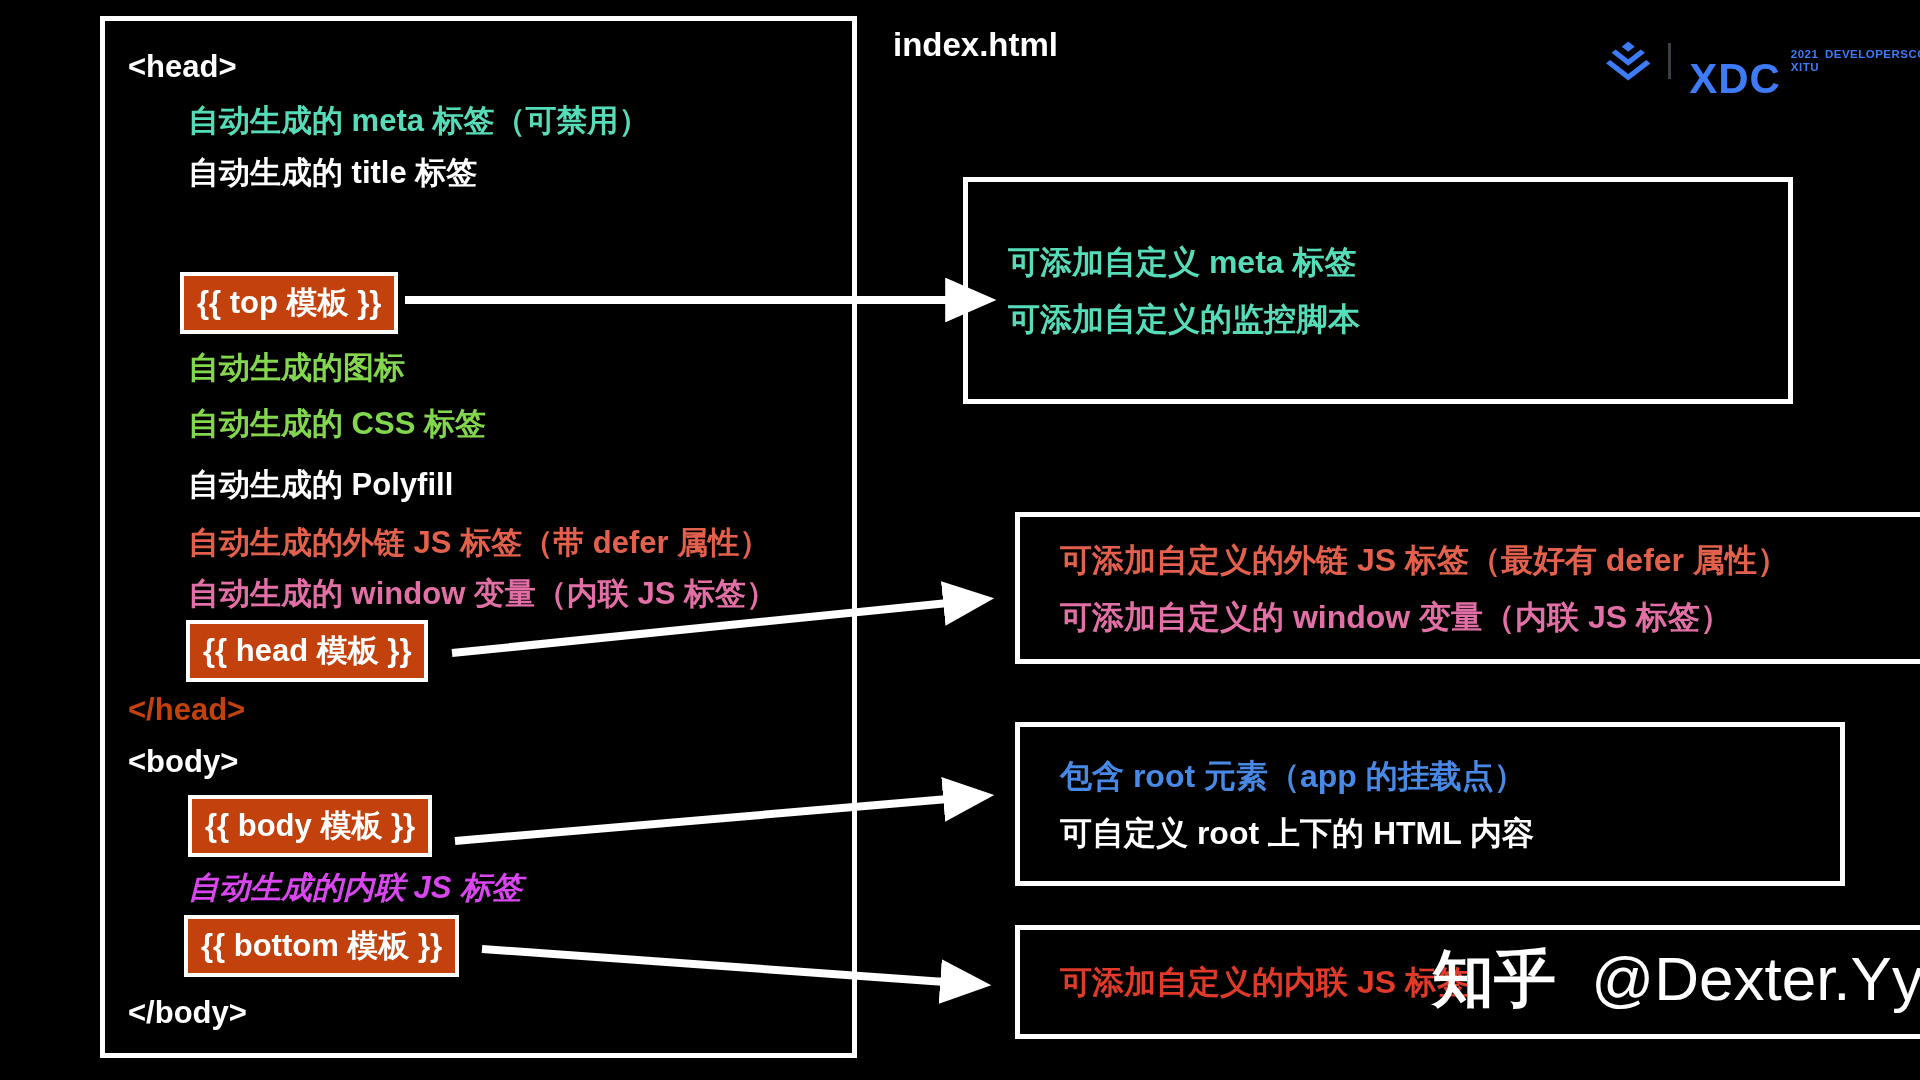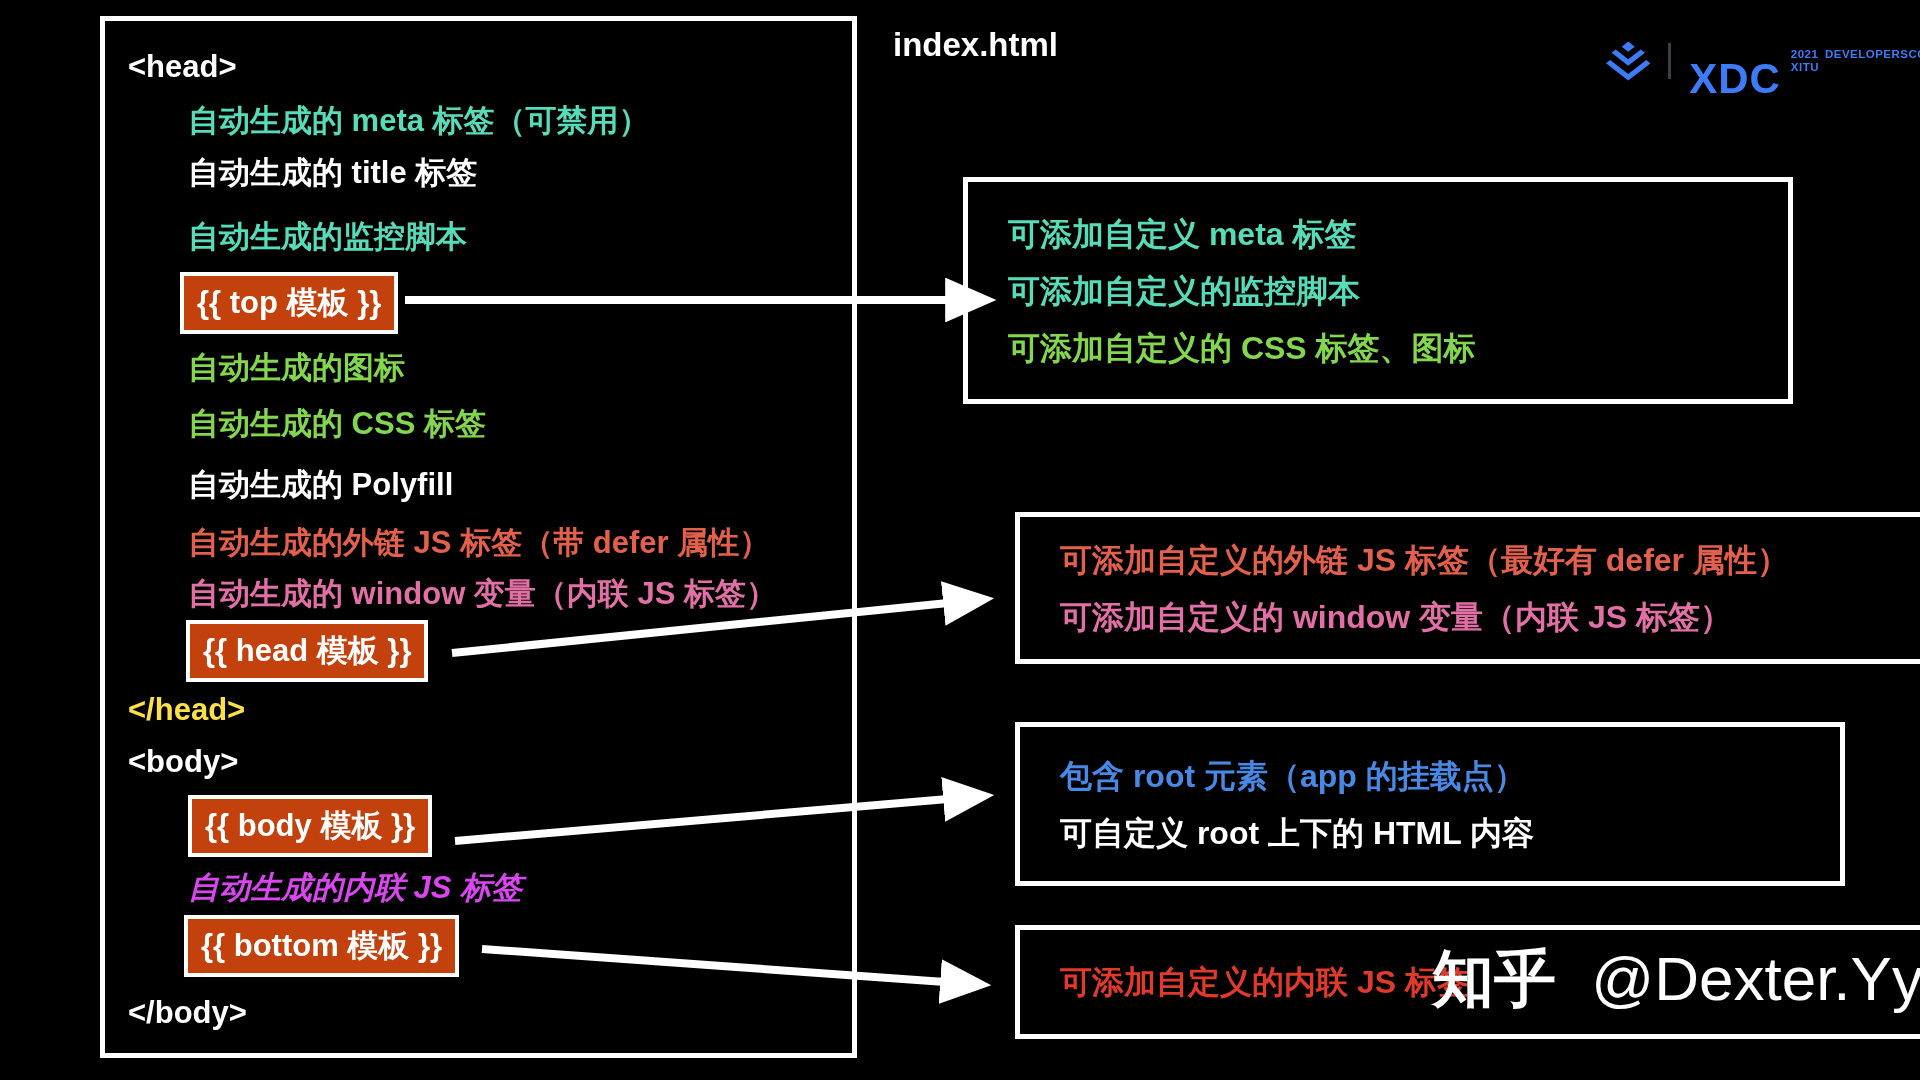--- a/index.html
+++ b/index.html
@@ -63,55 +63,53 @@
       <span style="color: rgb(62, 123, 248);">DEVELOPERS</span>
       <span style="color: rgb(62, 123, 248);">CONFERENCE</span>
     </div>
   </div>
 
   <div class="main-box"></div>
 
   <div class="code-line" style="left: 128px; top: 47px; color: rgb(255, 255, 255);">&lt;head&gt;</div>
   <div class="code-line" style="left: 188px; top: 101px; color: rgb(86, 220, 184);">自动生成的 meta 标签（可禁用）</div>
   <div class="code-line" style="left: 188px; top: 153px; color: rgb(255, 255, 255);">自动生成的 title 标签</div>
-  <div class="code-line" style="left: 188px; top: 217px; color: rgb(86, 220, 184);">自动生成的监控脚本</div>
 
   <div class="slot" style="left:180px;top:272px">
     <span>{{ top 模板 }}</span>
   </div>
 
   <div class="code-line" style="left: 188px; top: 348px; color: rgb(130, 215, 78);">自动生成的图标</div>
   <div class="code-line" style="left: 188px; top: 404px; color: rgb(130, 215, 78);">自动生成的 CSS 标签</div>
   <div class="code-line" style="left: 188px; top: 465px; color: rgb(255, 255, 255);">自动生成的 Polyfill</div>
   <div class="code-line" style="left: 188px; top: 523px; color: rgb(226, 96, 76);">自动生成的外链 JS 标签（带 defer 属性）</div>
   <div class="code-line" style="left: 188px; top: 574px; color: rgb(226, 111, 165);">自动生成的 window 变量（内联 JS 标签）</div>
 
   <div class="slot" style="left:186px;top:620px">
     <span>{{ head 模板 }}</span>
   </div>
 
-  <div class="code-line" style="left: 128px; top: 690px; color: #fde047;">&lt;/head&gt;</div>
+  <div class="code-line" style="left: 128px; top: 690px; color: #c2410c;">&lt;/head&gt;</div>
   <div class="code-line" style="left: 128px; top: 742px; color: rgb(255, 255, 255);">&lt;body&gt;</div>
 
   <div class="slot" style="left:188px;top:795px">
     <span>{{ body 模板 }}</span>
   </div>
 
   <div class="code-line" style="left: 188px; top: 868px; color: #d946ef; font-style: italic;">自动生成的内联 JS 标签</div>
 
   <div class="slot" style="left:184px;top:915px">
     <span>{{ bottom 模板 }}</span>
   </div>
 
   <div class="code-line" style="left: 128px; top: 993px; color: rgb(255, 255, 255);">&lt;/body&gt;</div>
 
   <div class="callout" style="left:963px;top:177px;width:830px;height:227px">
     <div class="c-line" style="color: rgb(86, 220, 184);">可添加自定义 meta 标签</div>
     <div class="c-line" style="color: rgb(86, 220, 184);">可添加自定义的监控脚本</div>
-    <div class="c-line" style="color: rgb(130, 215, 78);">可添加自定义的 CSS 标签、图标</div>
   </div>
 
   <div class="callout" style="left:1015px;top:512px;width:980px;height:152px">
     <div class="c-line" style="color: rgb(226, 96, 76);">可添加自定义的外链 JS 标签（最好有 defer 属性）</div>
     <div class="c-line" style="color: rgb(226, 111, 165);">可添加自定义的 window 变量（内联 JS 标签）</div>
   </div>
 
   <div class="callout" style="left:1015px;top:722px;width:830px;height:164px">
     <div class="c-line" style="color: rgb(71, 137, 229);">包含 root 元素（app 的挂载点）</div>
     <div class="c-line" style="color: rgb(255, 255, 255);">可自定义 root 上下的 HTML 内容</div>

